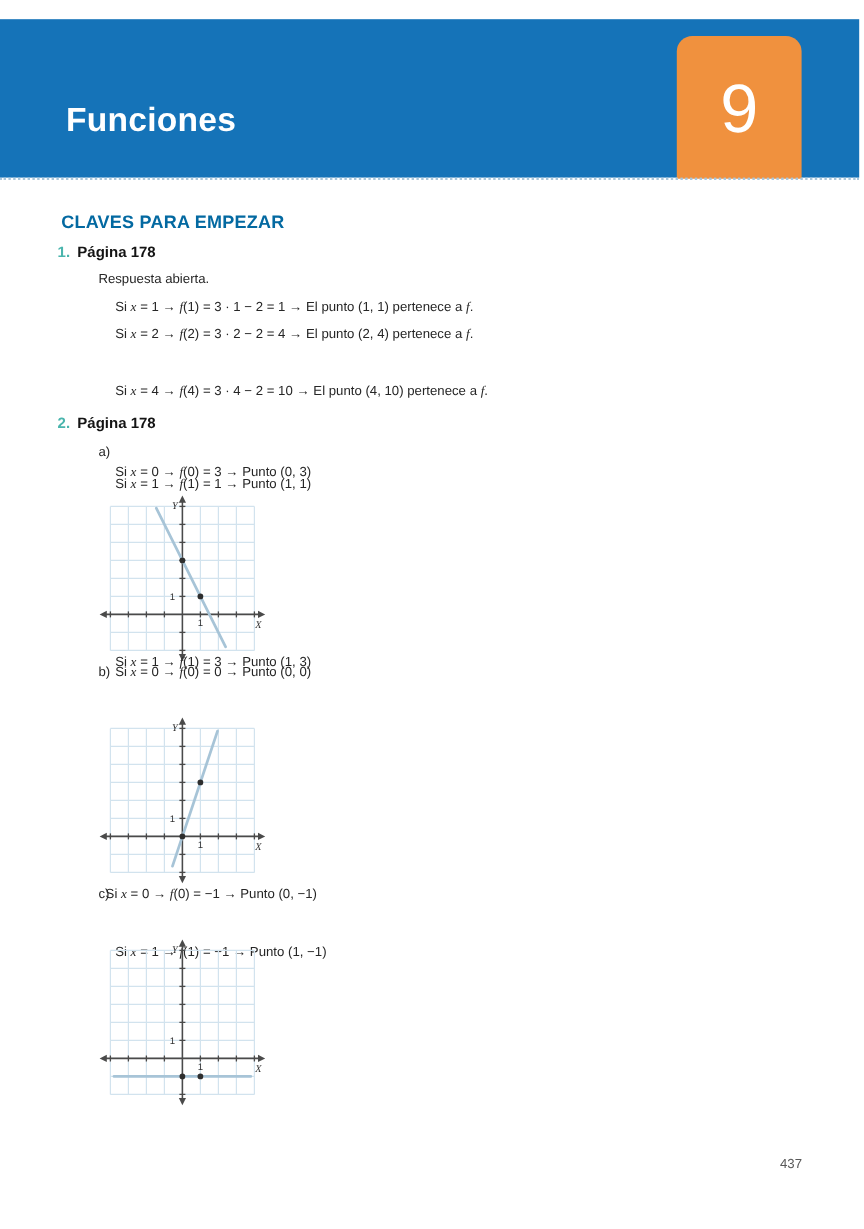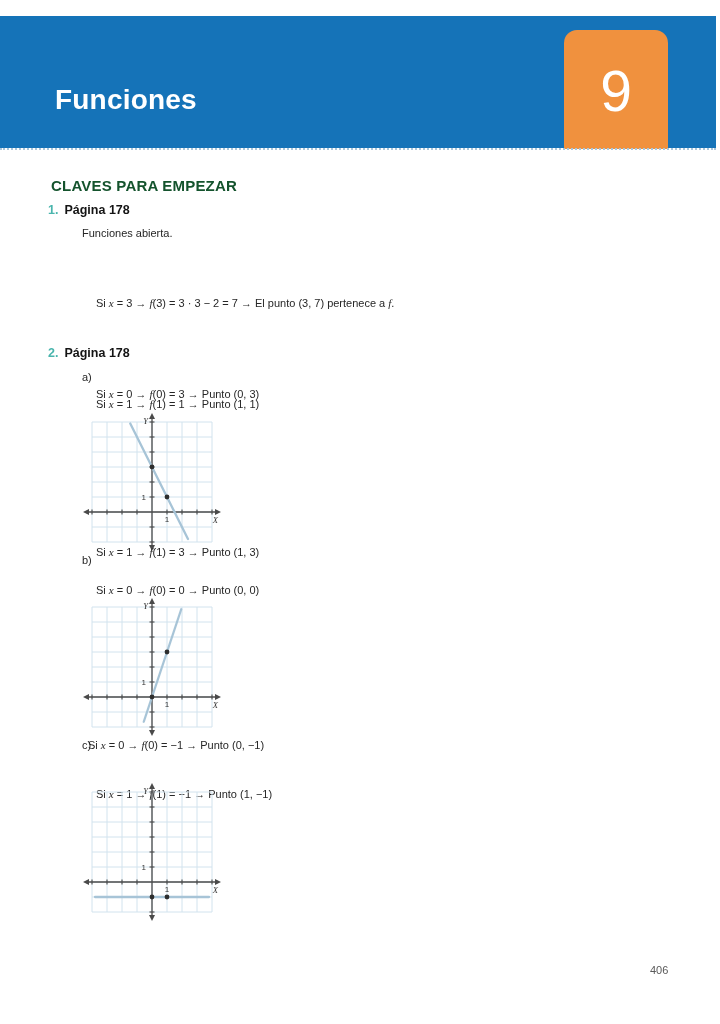--- a/index.html
+++ b/index.html
@@ -38,21 +38,21 @@
     font-size:57px;color:#ffffff;font-weight:400;line-height:1;
     margin-top:4px;
   }
   .dotted-divider{
     position:absolute;left:0;top:148px;width:716px;height:0;
     border-top:2px dotted var(--dotted);
   }
 
   .section-title{
     position:absolute;left:51px;top:177px;
-    font-size:15px;font-weight:bold;color:#14532d;letter-spacing:0.2px;
+    font-size:15px;font-weight:bold;color:#0369a1;letter-spacing:0.2px;
   }
 
   .ex-header{
     position:absolute;left:48px;
     font-size:12.5px;font-weight:bold;color:#141414;
     display:flex;gap:6px;
   }
   .ex-number{color:var(--teal);}
 
   .line{
@@ -86,22 +86,24 @@
     <span class="tab-number">9</span>
   </div>
   <div class="dotted-divider"></div>
 
   <div class="section-title">CLAVES PARA EMPEZAR</div>
 
   <div class="ex-header" style="top:203px">
     <span class="ex-number">1.</span>
     <span class="ex-title">Página 178</span>
   </div>
-  <div class="line" style="left:82px;top:227px">Funciones abierta.</div>
-  <div class="line" style="left:96px;top:297px">Si <i>x</i> = 3 → <i>f</i>(3) = 3 · 3 − 2 = 7 → El punto (3, 7) pertenece a <i>f</i>.</div>
+  <div class="line" style="left:82px;top:227px">Respuesta abierta.</div>
+  <div class="line" style="left:96px;top:250px">Si <i>x</i> = 1 → <i>f</i>(1) = 3 · 1 − 2 = 1 → El punto (1, 1) pertenece a <i>f</i>.</div>
+  <div class="line" style="left:96px;top:273px">Si <i>x</i> = 2 → <i>f</i>(2) = 3 · 2 − 2 = 4 → El punto (2, 4) pertenece a <i>f</i>.</div>
+  <div class="line" style="left:96px;top:320px">Si <i>x</i> = 4 → <i>f</i>(4) = 3 · 4 − 2 = 10 → El punto (4, 10) pertenece a <i>f</i>.</div>
 
   <div class="ex-header" style="top:346px">
     <span class="ex-number">2.</span>
     <span class="ex-title">Página 178</span>
   </div>
 
   <div class="part-label" style="top:371px">a)</div>
   <div class="line" style="left:96px;top:388px">Si <i>x</i> = 0 → <i>f</i>(0) = 3 → Punto (0, 3)</div>
   <div class="line" style="left:96px;top:398px">Si <i>x</i> = 1 → <i>f</i>(1) = 1 → Punto (1, 1)</div>
   <svg class="graph" style="left:82px;top:412px" width="140" height="140" viewBox="0 0 140 140">
@@ -148,21 +150,21 @@
       <line x1="48.25" y1="11.499999999999995" x2="106" y2="127" stroke="#a7c4d7" stroke-width="2.3" stroke-linecap="round"></line>
       <circle cx="70" cy="55" r="2.4" fill="#2e2e2e"></circle>
       <circle cx="85" cy="85" r="2.4" fill="#2e2e2e"></circle>
       <text x="66" y="12" text-anchor="end" fill="#333333" font-size="8.5" font-family="&quot;Liberation Serif&quot;,serif" font-style="italic">Y</text>
       <text x="136" y="111" text-anchor="end" fill="#333333" font-size="8.5" font-family="&quot;Liberation Serif&quot;,serif" font-style="italic">X</text>
       <text x="64" y="88" text-anchor="end" fill="#333333" font-size="8" font-family="&quot;Liberation Sans&quot;,sans-serif">1</text>
       <text x="85" y="110" text-anchor="middle" fill="#333333" font-size="8" font-family="&quot;Liberation Sans&quot;,sans-serif">1</text>
     </svg>
 
   <div class="part-label" style="top:554px">b)</div>
-  <div class="line" style="left:96px;top:584px">Si <i>x</i> = 0 → <i>f</i>(0) = 0 → Punto (0, 0)</div>
+  <div class="line" style="left:96px;top:554px">Si <i>x</i> = 0 → <i>f</i>(0) = 0 → Punto (0, 0)</div>
   <div class="line" style="left:96px;top:546px">Si <i>x</i> = 1 → <i>f</i>(1) = 3 → Punto (1, 3)</div>
   <svg class="graph" style="left:82px;top:597px" width="140" height="140" viewBox="0 0 140 140">
       <line x1="10" y1="10" x2="10" y2="130" stroke="#d2e3ee" stroke-width="1"></line>
       <line x1="25" y1="10" x2="25" y2="130" stroke="#d2e3ee" stroke-width="1"></line>
       <line x1="40" y1="10" x2="40" y2="130" stroke="#d2e3ee" stroke-width="1"></line>
       <line x1="55" y1="10" x2="55" y2="130" stroke="#d2e3ee" stroke-width="1"></line>
       <line x1="70" y1="10" x2="70" y2="130" stroke="#d2e3ee" stroke-width="1"></line>
       <line x1="85" y1="10" x2="85" y2="130" stroke="#d2e3ee" stroke-width="1"></line>
       <line x1="100" y1="10" x2="100" y2="130" stroke="#d2e3ee" stroke-width="1"></line>
       <line x1="115" y1="10" x2="115" y2="130" stroke="#d2e3ee" stroke-width="1"></line>
@@ -253,14 +255,14 @@
       <line x1="67.5" y1="10" x2="72.5" y2="10" stroke="#4a4a4a" stroke-width="1.1"></line>
       <line x1="13.000000000000004" y1="115" x2="127" y2="115" stroke="#a7c4d7" stroke-width="2.3" stroke-linecap="round"></line>
       <circle cx="70" cy="115" r="2.4" fill="#2e2e2e"></circle>
       <circle cx="85" cy="115" r="2.4" fill="#2e2e2e"></circle>
       <text x="66" y="12" text-anchor="end" fill="#333333" font-size="8.5" font-family="&quot;Liberation Serif&quot;,serif" font-style="italic">Y</text>
       <text x="136" y="111" text-anchor="end" fill="#333333" font-size="8.5" font-family="&quot;Liberation Serif&quot;,serif" font-style="italic">X</text>
       <text x="64" y="88" text-anchor="end" fill="#333333" font-size="8" font-family="&quot;Liberation Sans&quot;,sans-serif">1</text>
       <text x="85" y="110" text-anchor="middle" fill="#333333" font-size="8" font-family="&quot;Liberation Sans&quot;,sans-serif">1</text>
     </svg>
 
-  <div class="page-number">406</div>
+  <div class="page-number">437</div>
 </div>
 
 </body></html>

